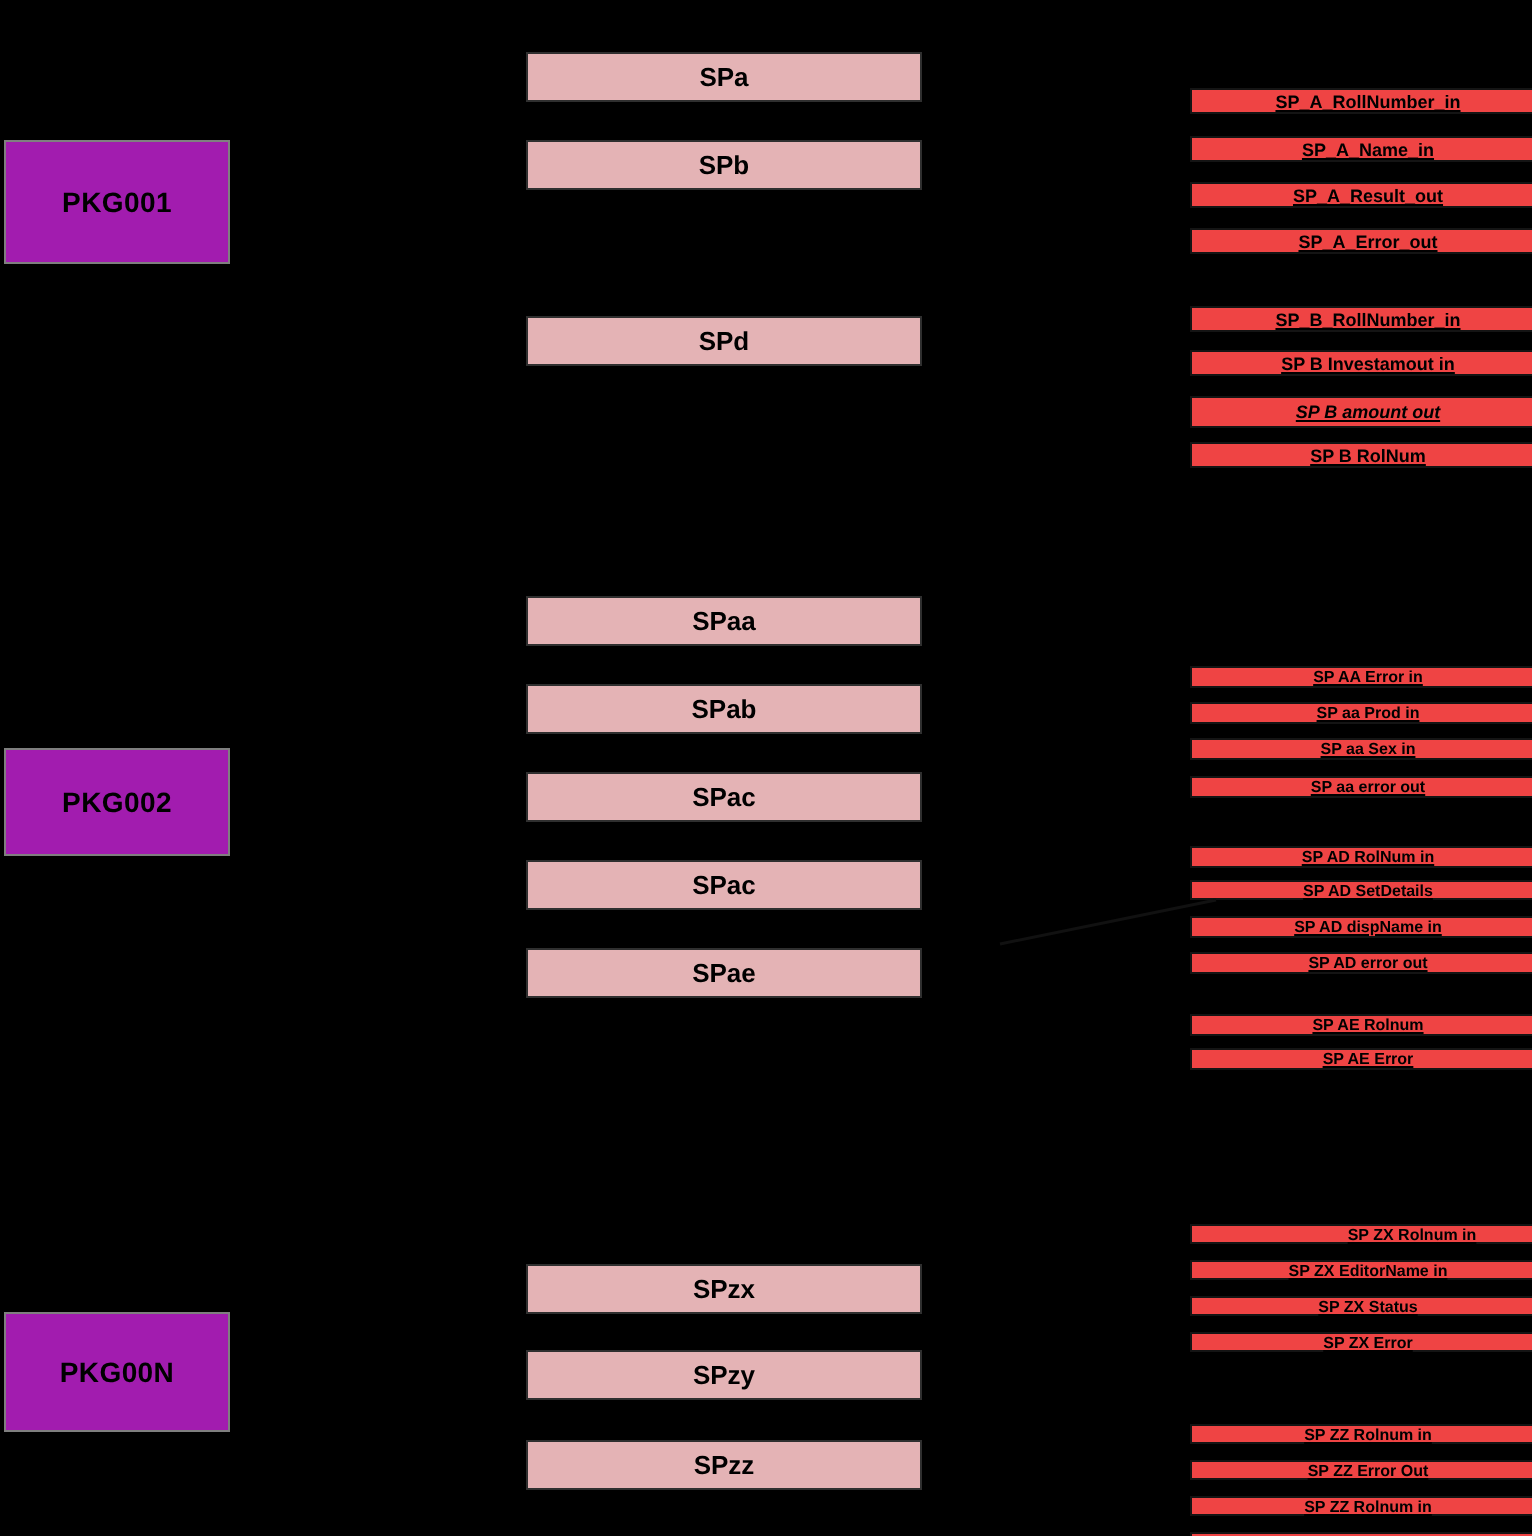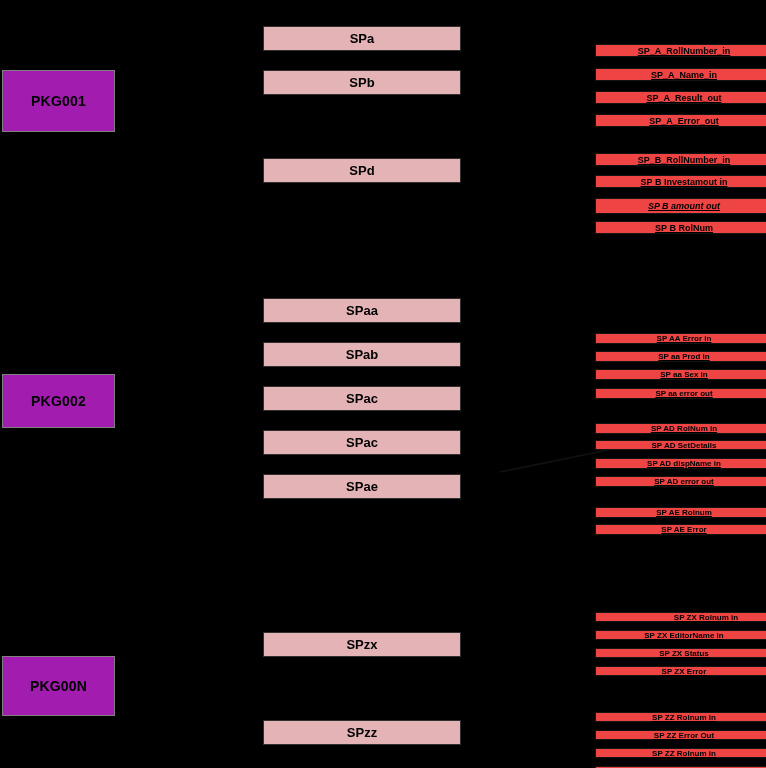--- a/index.html
+++ b/index.html
@@ -55,20 +55,21 @@
     <div class="pkg" style="top: 656px; height: 60px;">PKG00N</div>
     <div class="proc" style="top: 26px;">SPa</div>
     <div class="proc" style="top: 70px;">SPb</div>
     <div class="proc" style="top: 158px;">SPd</div>
     <div class="proc" style="top: 298px;">SPaa</div>
     <div class="proc" style="top: 342px;">SPab</div>
     <div class="proc" style="top: 386px;">SPac</div>
     <div class="proc" style="top: 430px;">SPac</div>
     <div class="proc" style="top: 474px;">SPae</div>
     <div class="proc" style="top: 632px;">SPzx</div>
+    <div class="proc" style="top: 675px;">SPzy</div>
     <div class="proc" style="top: 720px;">SPzz</div>
     <div class="param sz-l" style="top: 19px; height: 13px;">SP_A_RollNumber_in</div>
     <div class="param sz-l" style="top: 43px; height: 13px;">SP_A_Name_in</div>
     <div class="param sz-l" style="top: 66px; height: 13px;">SP_A_Result_out</div>
     <div class="param sz-l" style="top: 89px; height: 13px;">SP_A_Error_out</div>
     <div class="param sz-l" style="top: 128px; height: 13px;">SP_B_RollNumber_in</div>
     <div class="param sz-l" style="top: 150px; height: 13px;">SP B Investamout in</div>
     <div class="param sz-l" style="top: 173px; height: 16px; font-style: italic;">SP B amount out</div>
     <div class="param sz-l" style="top: 196px; height: 13px;">SP B RolNum</div>
     <div class="param sz-s" style="top: 308px; height: 11px;">SP AA Error in</div>

